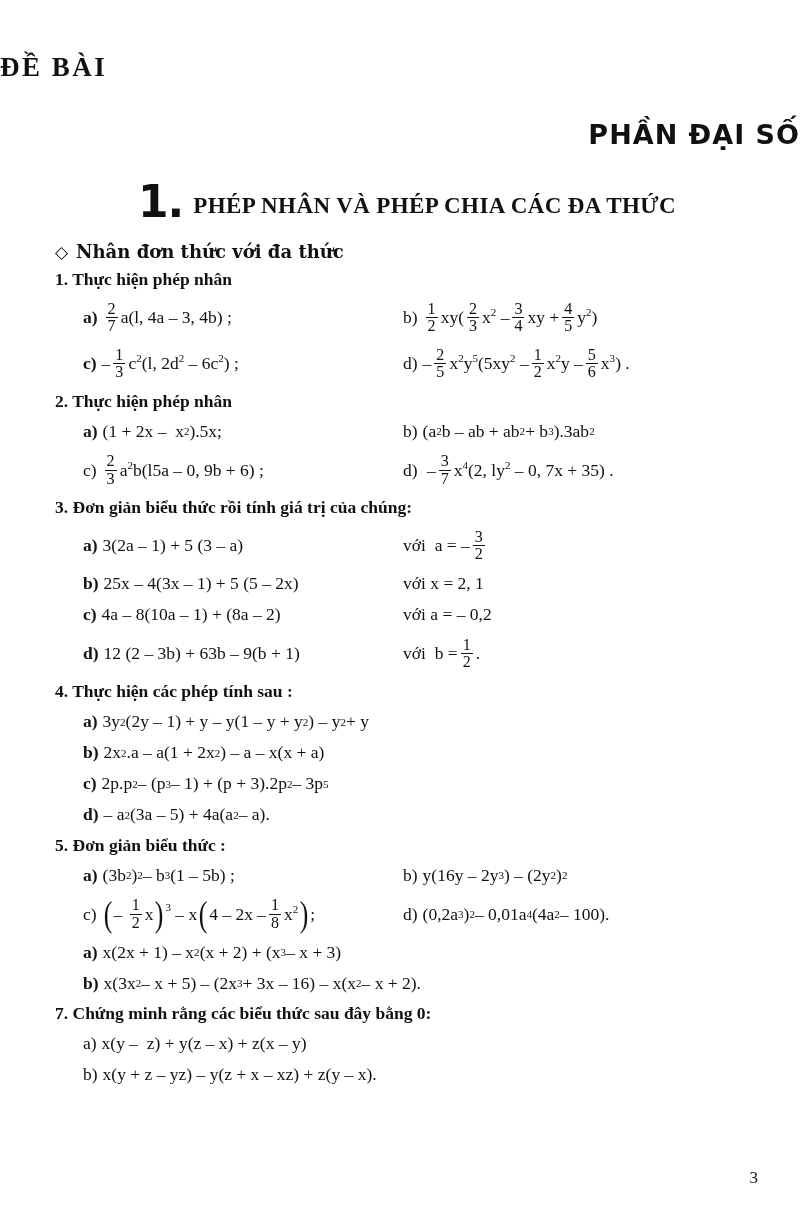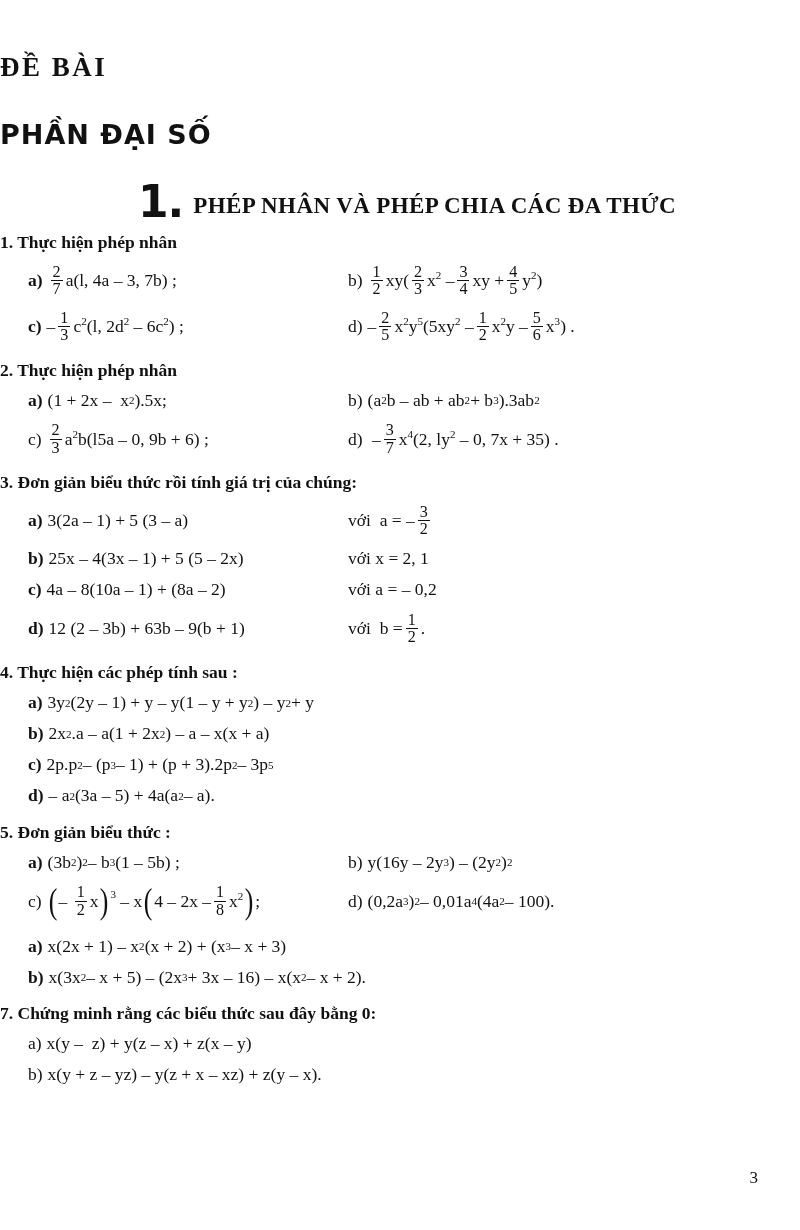--- a/index.html
+++ b/index.html
@@ -27,21 +27,21 @@
   .title-main {
     text-align: left;
     font-weight: bold;
     font-size: 27px;
     letter-spacing: 2.5px;
     margin: 0;
     padding-top: 52px;
     font-family: "Liberation Serif", "DejaVu Serif", serif;
   }
   .title-sub {
-    text-align: left;
+    text-align: right;
     font-weight: bold;
     font-size: 27px;
     letter-spacing: 1px;
     margin: 0;
     padding-top: 36px;
     font-family: "DejaVu Sans", "Liberation Sans", sans-serif;
   }
   .chapter-line {
     display: flex;
     align-items: baseline;
@@ -77,22 +77,22 @@
   }
   .diamond {
     display: inline-block;
     margin-right: 8px;
     font-size: 17px;
     font-weight: normal;
   }
 
   
   .ex {
+    padding-left: 55px;
     padding-right: 30px;
-    margin-top: 12px;
   }
   .ex-head {
     font-weight: bold;
     font-size: 17.5px;
     margin-top: 6px;
     line-height: 1.35;
   }
   .ex-head .q-num { font-weight: bold; }
   .ex-head .q-text { font-weight: bold; }
 
@@ -155,36 +155,39 @@
 <div class="page">
 
   <div class="title-main">ĐỀ BÀI</div>
   <div class="title-sub">PHẦN ĐẠI SỐ</div>
 
   <div class="chapter-line">
     <span class="chapter-num">1.</span>
     <span class="chapter-title">PHÉP NHÂN VÀ PHÉP CHIA CÁC ĐA THỨC</span>
   </div>
 
+  <div class="section-head">
+    <span class="diamond">◇</span><span>Nhân đơn thức với đa thức</span>
+  </div>
 
   <div class="ex">
     <div class="ex-head">
       <span class="q-num">1.</span>
       <span class="q-text">Thực hiện phép nhân</span>
     </div>
 
     <div class="row tall">
       <div class="col-l">
         <span class="lbl">a)</span>
         <span class="m">
           <span class="frac">
               <span class="num">2</span>
               <span class="den">7</span>
             </span>
-          <span>a(l, 4a – 3, 7b) ;</span>
+          <span>a(l, 4a – 3, 4b) ;</span>
         </span>
       </div>
       <div class="col-r">
         <span class="lbl-n">b)</span>
         <span class="m">
           <span class="frac">
               <span class="num">1</span>
               <span class="den">2</span>
             </span>
           <span>xy(</span>

